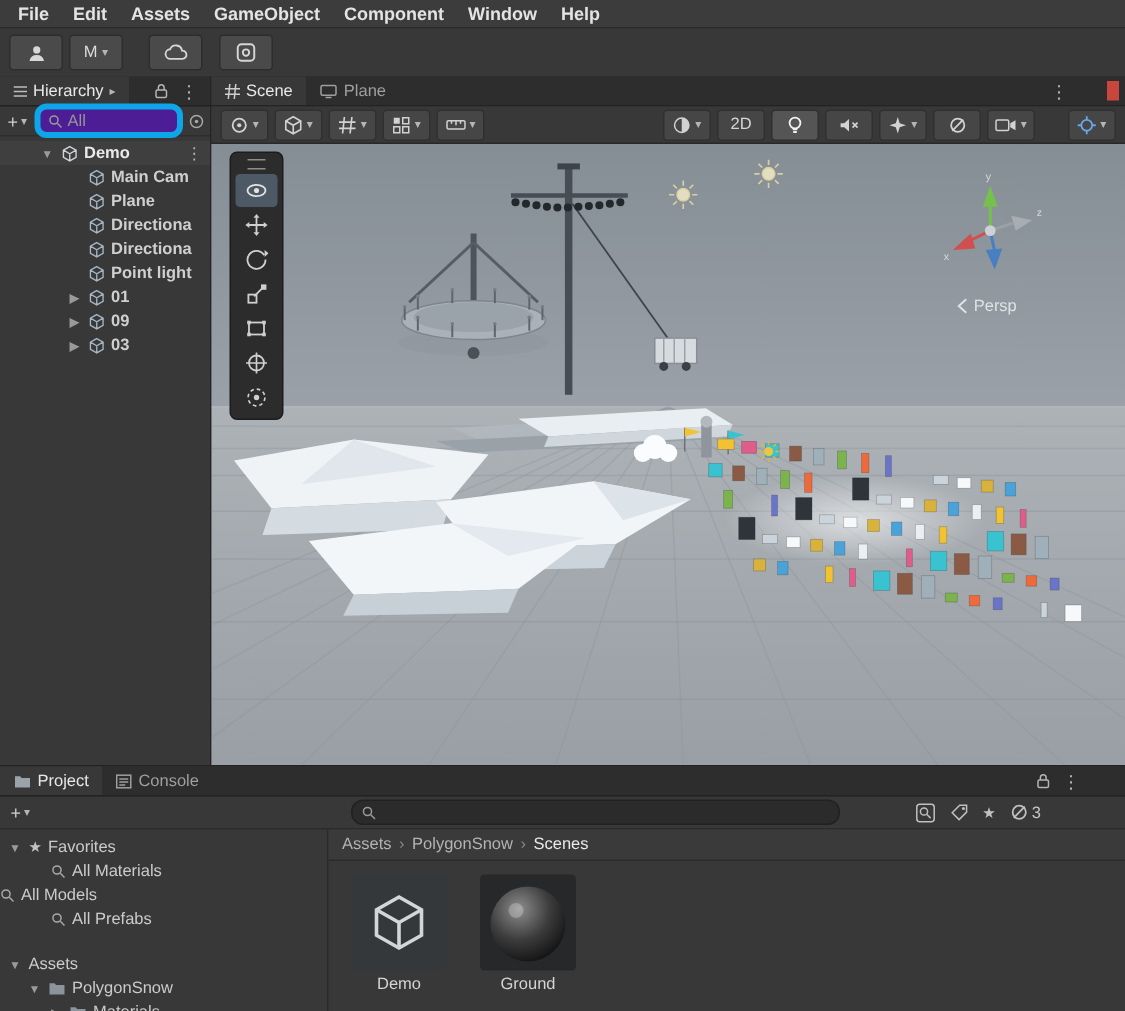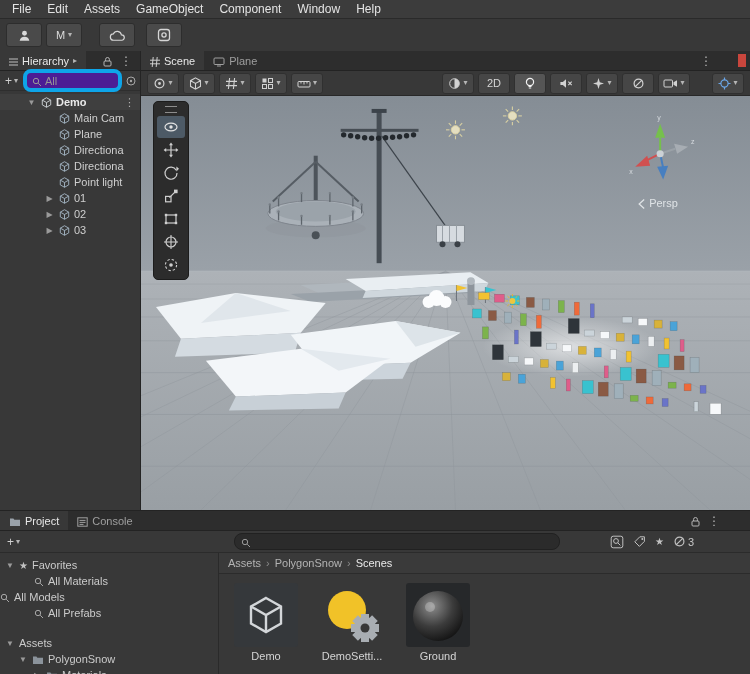--- a/index.html
+++ b/index.html
@@ -5,21 +5,21 @@
   html,body{margin:0;padding:0;background:#262626;}
   .app{position:relative;width:750px;height:674px;background:#383838;
        font-family:"Liberation Sans",sans-serif;font-size:11px;color:#c8c8c8;
        overflow:hidden;user-select:none;}
   svg{vertical-align:middle;}
   svg text{font-family:"Liberation Sans",sans-serif;}
 
   
   .menubar{height:18px;background:#3c3c3c;border-bottom:1px solid #2a2a2a;
            display:flex;align-items:center;padding-left:4px;color:#e4e4e4;font-size:12px;}
-  .menubar .mi{padding:1px 8px;}
+  .menubar .mi{padding:1px 8px;font-weight:bold;}
 
   
   .topbar{height:32px;display:flex;align-items:center;padding:0 6px;gap:4px;
           border-bottom:1px solid #2a2a2a;background:#383838;}
   .tbtn{height:22px;min-width:24px;background:#4a4a4a;border:1px solid #2d2d2d;border-radius:3px;
         display:flex;align-items:center;justify-content:center;gap:3px;padding:0 5px;color:#dcdcdc;}
   .dd{font-size:8px;color:#b5b5b5;line-height:1;}
 
   
   .main{position:absolute;top:51px;left:0;width:750px;height:459px;display:flex;}
@@ -33,21 +33,21 @@
   .striprt{margin-left:auto;display:flex;align-items:center;gap:4px;padding-right:4px;height:19px;}
 
   
   .hierarchy{width:140px;display:flex;flex-direction:column;background:#383838;}
   .hsearchrow{height:19px;display:flex;align-items:center;padding:0 3px;gap:3px;
               border-bottom:1px solid #2e2e2e;}
   .plus{display:flex;align-items:center;gap:2px;color:#d0d0d0;font-size:12px;padding:0 2px;}
   .searchbox{flex:1;height:15px;background:#4c1d95;border:4px solid #0ea5e9;border-radius:8px;
              display:flex;align-items:center;gap:3px;padding:0 5px;color:#969696;overflow:hidden;}
   .tree{flex:1;overflow:hidden;padding-top:3px;}
-  .hrow{height:16px;display:flex;align-items:center;gap:4px;white-space:nowrap;overflow:hidden;}
+  .hrow{height:16px;display:flex;align-items:center;gap:4px;white-space:nowrap;overflow:hidden;font-weight:bold;}
   .hrow .arr{width:11px;text-align:center;color:#9a9a9a;font-size:8px;flex:none;}
   .scene-row{background:#3f3f3f;color:#eaeaea;font-weight:bold;padding-left:26px;}
   .child-row{padding-left:44px;color:#cfcfcf;}
   .hkebab{margin-left:auto;padding-right:5px;color:#b0b0b0;font-size:11px;font-weight:normal;}
 
   
   .sceneview{flex:1;display:flex;flex-direction:column;border-left:1px solid #242424;min-width:0;}
   .alertsq{width:8px;height:13px;background:#c9463d;margin:0 0 0 18px;flex:none;}
   .stoolbar{height:24px;background:#383838;border-bottom:1px solid #282828;
             display:flex;align-items:center;padding:0 6px 0 6px;gap:4px;}
@@ -233,21 +233,21 @@
           <span><svg width="11" height="11" viewBox="0 0 12 12">
                 <path d="M6 .8 L10.6 3.4 V8.6 L6 11.2 L1.4 8.6 V3.4 Z M1.4 3.4 L6 6 L10.6 3.4 M6 6 V11.2" fill="none" stroke="#a4b6c4" stroke-width="1"></path>
               </svg></span>
           <span>01</span>
         </div>
         <div class="hrow child-row">
           <span class="arr">▶</span>
           <span><svg width="11" height="11" viewBox="0 0 12 12">
                 <path d="M6 .8 L10.6 3.4 V8.6 L6 11.2 L1.4 8.6 V3.4 Z M1.4 3.4 L6 6 L10.6 3.4 M6 6 V11.2" fill="none" stroke="#a4b6c4" stroke-width="1"></path>
               </svg></span>
-          <span>02</span>
+          <span>09</span>
         </div>
         <div class="hrow child-row">
           <span class="arr">▶</span>
           <span><svg width="11" height="11" viewBox="0 0 12 12">
                 <path d="M6 .8 L10.6 3.4 V8.6 L6 11.2 L1.4 8.6 V3.4 Z M1.4 3.4 L6 6 L10.6 3.4 M6 6 V11.2" fill="none" stroke="#a4b6c4" stroke-width="1"></path>
               </svg></span>
           <span>03</span>
         </div>
       </div>
     </div>
@@ -808,36 +808,20 @@
           <div class="pitem">
             <div class="thumb demo-thumb">
               <svg width="44" height="44" viewBox="0 0 44 44">
                   <path d="M22 5 L37 13.5 V30.5 L22 39 L7 30.5 V13.5 Z" fill="none" stroke="#d3d6d9" stroke-width="2.4"></path>
                   <path d="M7 13.5 L22 22 L37 13.5 M22 22 V39" fill="none" stroke="#d3d6d9" stroke-width="2.4"></path>
                 </svg>
             </div>
             <div class="plabel">Demo</div>
           </div>
           <div class="pitem">
-            <div class="thumb">
-              <svg width="64" height="64" viewBox="0 0 64 64">
-                <circle cx="27" cy="27" r="19" fill="#f1c228"></circle>
-                <g>
-                  <rect x="41" y="31" width="8" height="28" fill="#a9aeb3" transform="rotate(0 45 45)"></rect>
-                  <rect x="31" y="41" width="28" height="8" fill="#a9aeb3"></rect>
-                  <rect x="41" y="31" width="8" height="28" fill="#a9aeb3" transform="rotate(45 45 45)"></rect>
-                  <rect x="41" y="31" width="8" height="28" fill="#a9aeb3" transform="rotate(-45 45 45)"></rect>
-                  <circle cx="45" cy="45" r="11" fill="#a9aeb3"></circle>
-                  <circle cx="45" cy="45" r="4.5" fill="#383838"></circle>
-                </g>
-              </svg>
-            </div>
-            <div class="plabel">DemoSetti...</div>
-          </div>
-          <div class="pitem">
             <div class="thumb ground-thumb">
               <svg width="64" height="64" viewBox="0 0 64 64">
                 <defs>
                   <radialGradient id="sph" cx="0.38" cy="0.3" r="0.75">
                     <stop offset="0" stop-color="#8d8d8d"></stop>
                       <stop offset="0.55" stop-color="#3c3c3c"></stop>
                       <stop offset="1" stop-color="#121212"></stop>
                   </radialGradient>
                 </defs>
                 <circle cx="32" cy="33" r="25" fill="url(#sph)"></circle>

